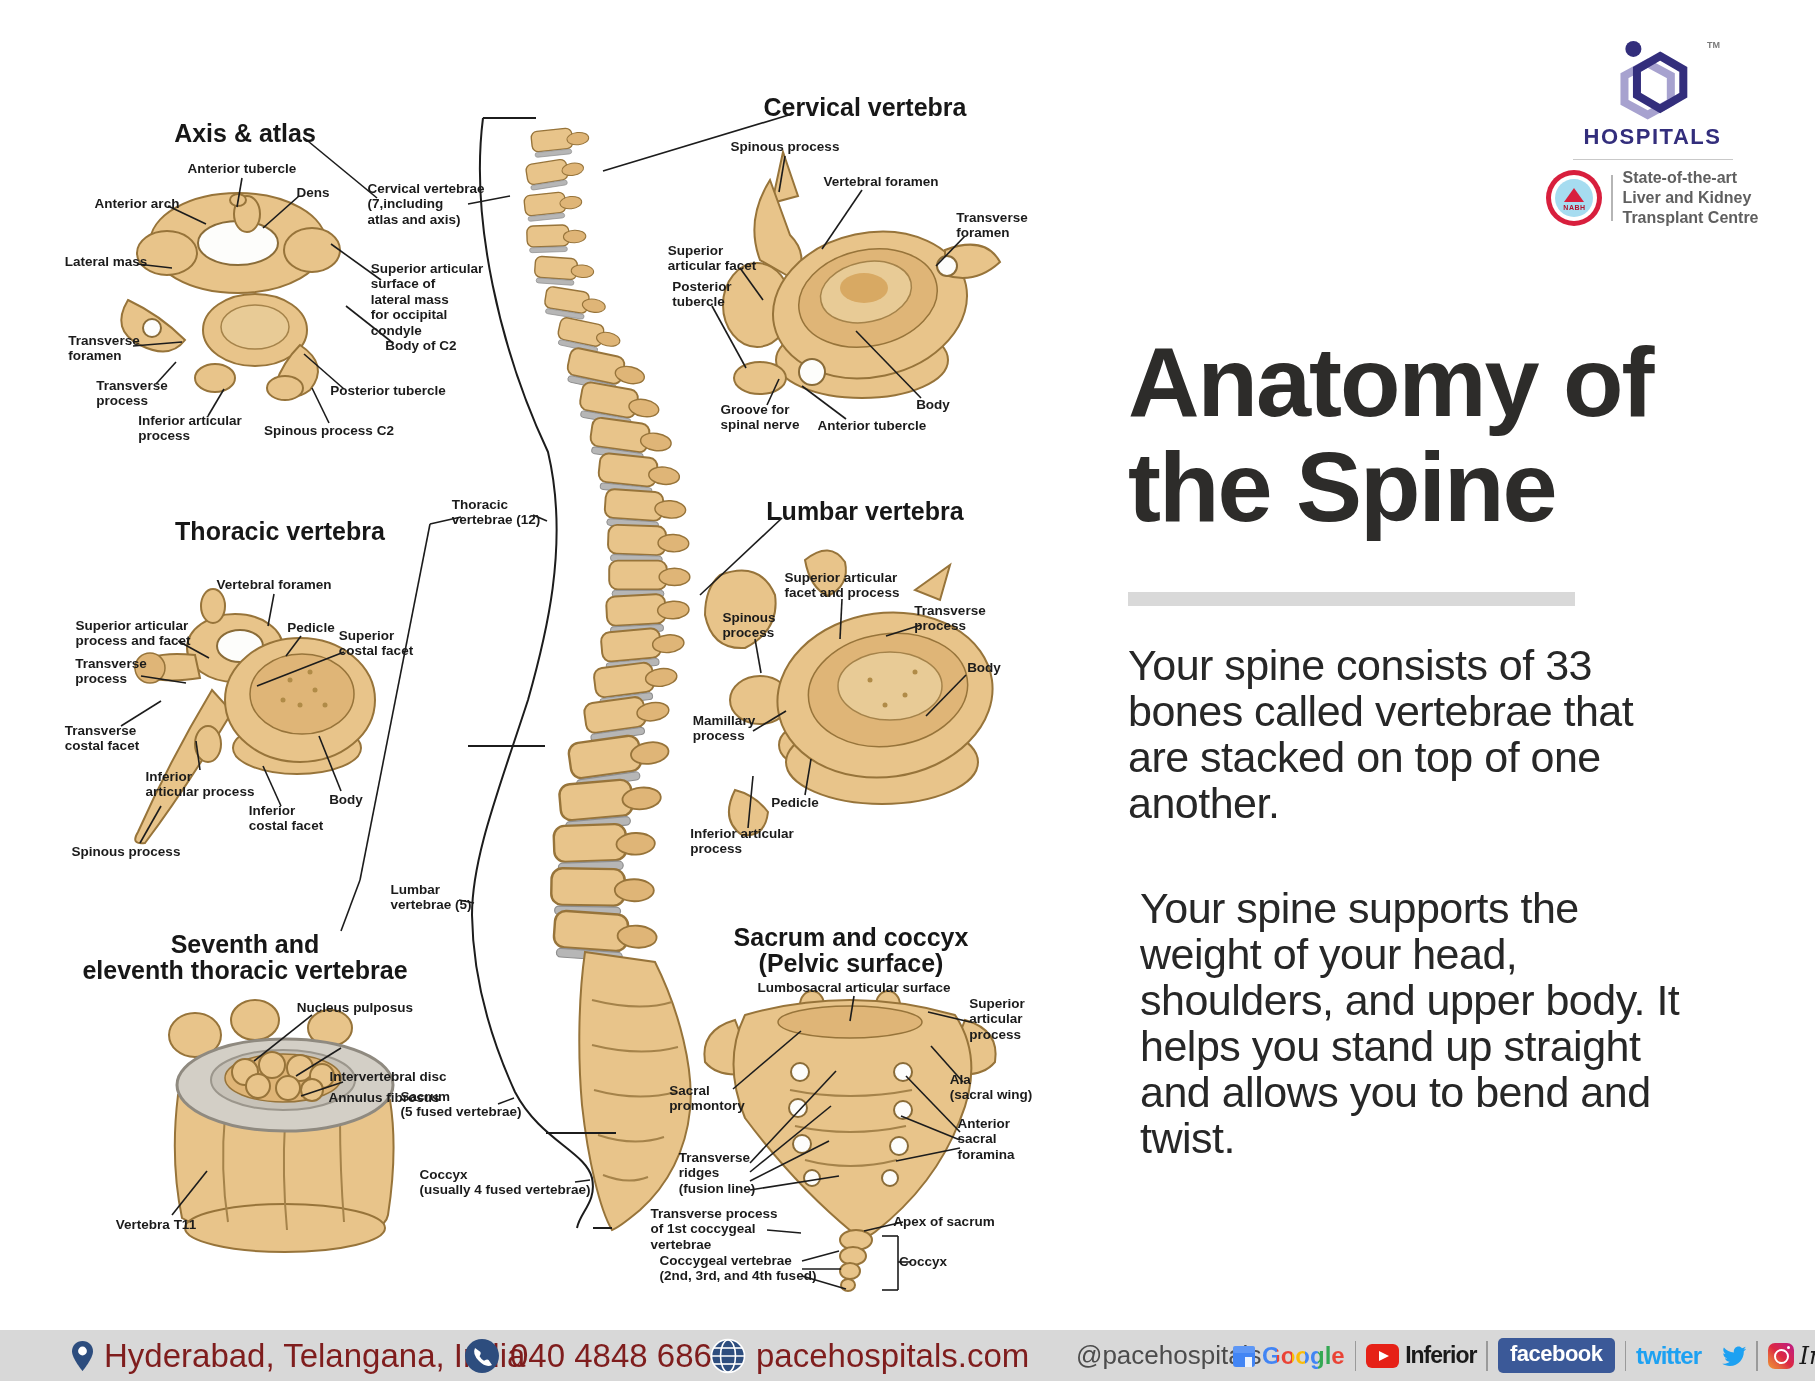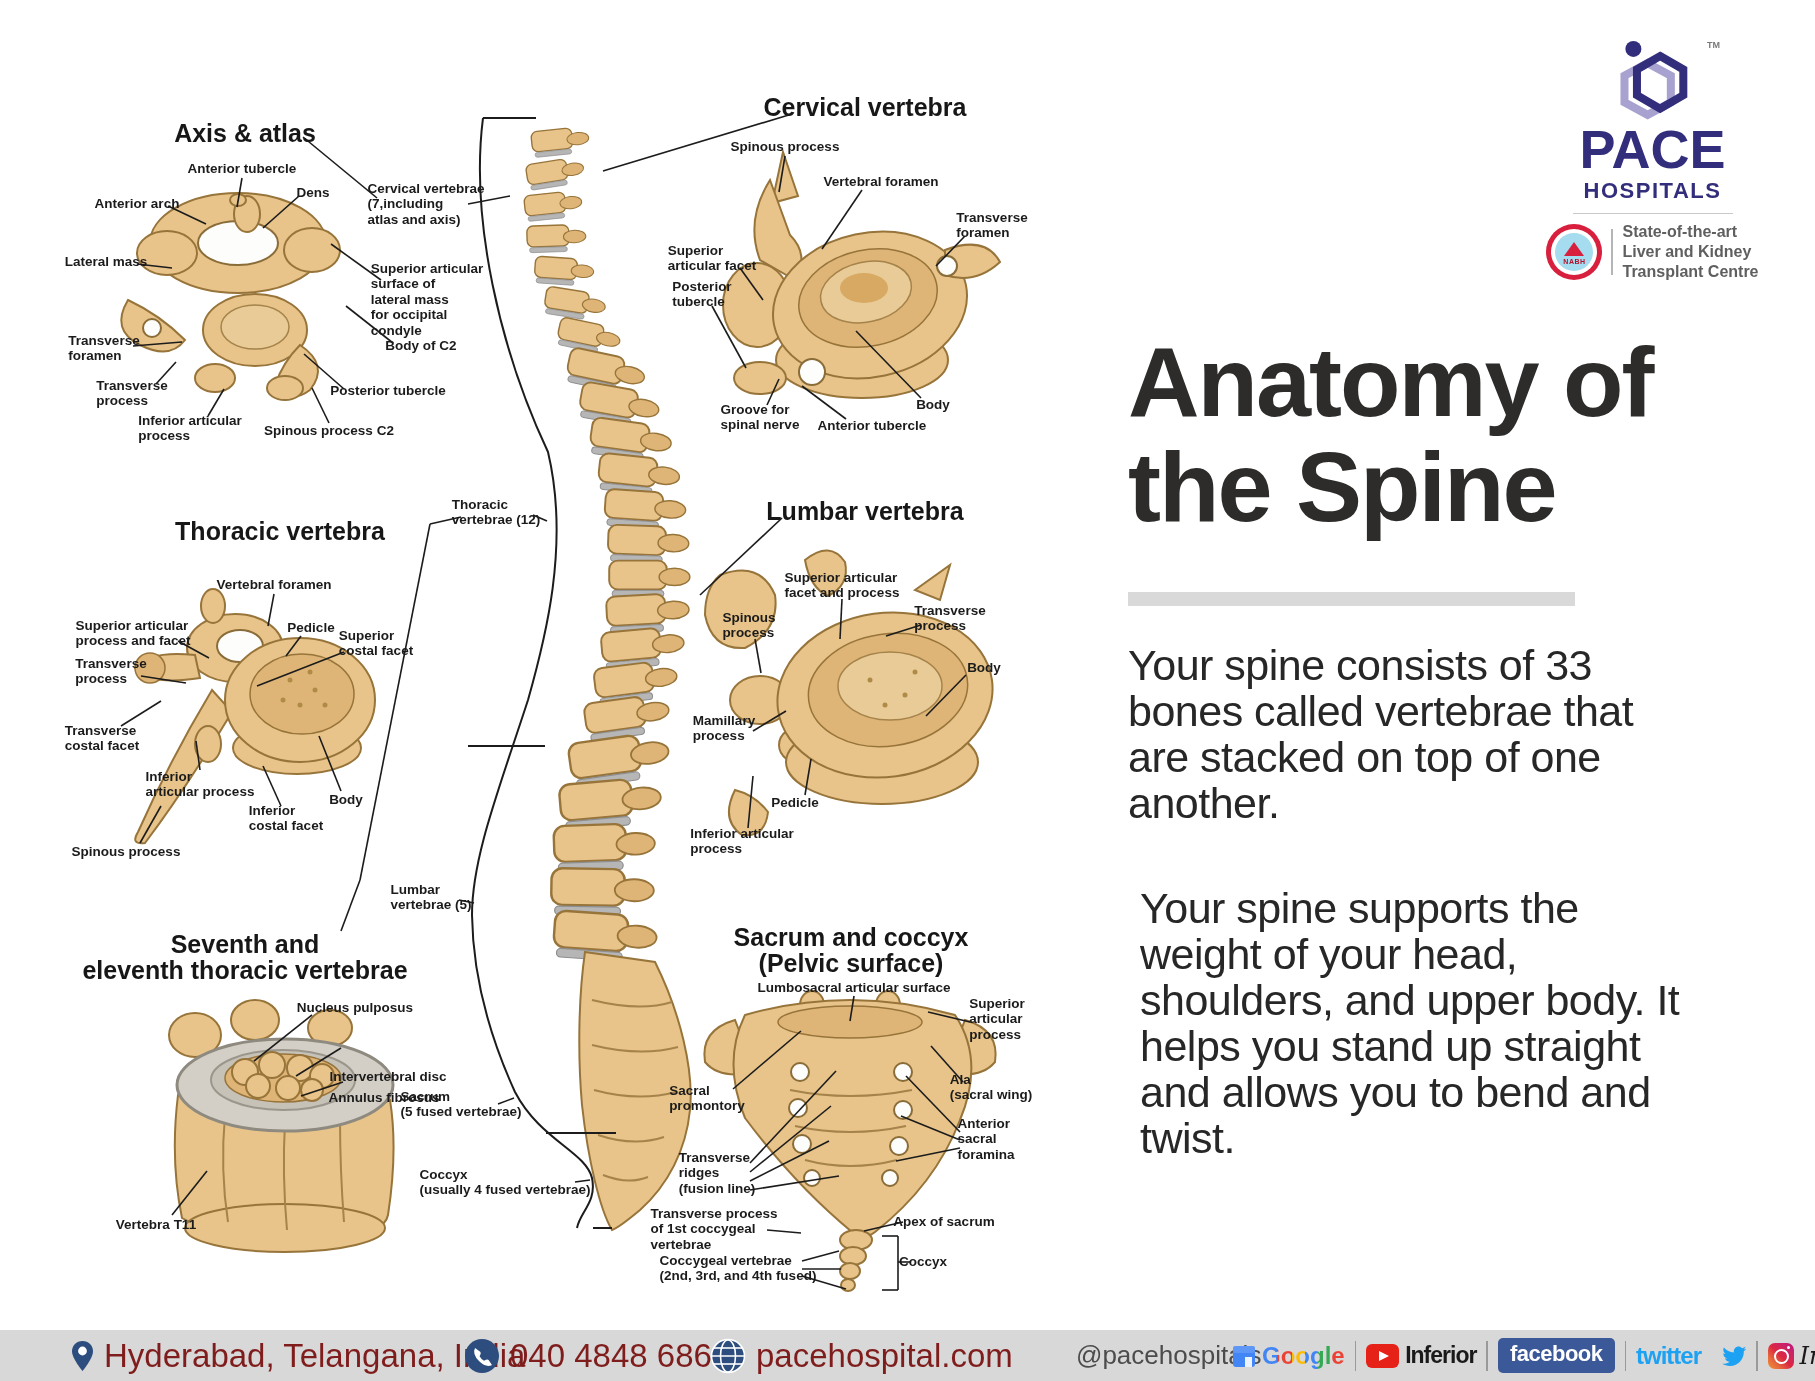--- a/index.html
+++ b/index.html
@@ -427,21 +427,20 @@
 
   <div class="logo-wrap">
     <div style="position:relative;height:82px;">
       <svg width="90" height="82" viewBox="0 0 100 92" style="display:block;margin:0 auto;">
         <circle cx="28" cy="10" r="9" fill="#332e7c"></circle>
         <polygon points="44,26 70,40 70,70 44,84 18,70 18,40" fill="none" stroke="#a7a2cf" stroke-width="9"></polygon>
         <polygon points="58,18 84,33 84,62 58,77 32,62 32,33" fill="none" stroke="#332e7c" stroke-width="9"></polygon>
       </svg>
       <span class="logo-tm" style="left:162px;top:0;">TM</span>
     </div>
-    <div class="logo-name">PACE</div>
     <div class="logo-sub">HOSPITALS</div>
     <div class="logo-div"></div>
     <div class="badge-row">
       <div class="nabh">
         <div class="in1"></div>
         <div class="in2">
             <span class="txt">NABH</span>
           </div>
         <div class="roof"></div>
       </div>
@@ -478,21 +477,21 @@
 
     <div class="f-item" style="left:710px;">
       <svg width="36" height="36" viewBox="0 0 36 36">
         <circle cx="18" cy="18" r="16.5" fill="#2d4d7e"></circle>
         <ellipse cx="18" cy="18" rx="16.5" ry="16.5" fill="none" stroke="#ffffff" stroke-width="1.6"></ellipse>
         <ellipse cx="18" cy="18" rx="7.5" ry="16" fill="none" stroke="#ffffff" stroke-width="1.6"></ellipse>
         <line x1="1.5" y1="18" x2="34.5" y2="18" stroke="#ffffff" stroke-width="1.6"></line>
         <line x1="3.5" y1="10" x2="32.5" y2="10" stroke="#ffffff" stroke-width="1.6"></line>
         <line x1="3.5" y1="26" x2="32.5" y2="26" stroke="#ffffff" stroke-width="1.6"></line>
       </svg>
-      <span class="f-text">pacehospital.com</span>
+      <span class="f-text">pacehospitals.com</span>
     </div>
 
     <div class="f-item" style="left:1076px;">
       <span class="f-handle">@pacehospitals</span>
     </div>
 
     <div class="soc" style="left:1232px;">
       <span style="display:flex;align-items:center;gap:6px;">
         <svg width="24" height="24" viewBox="0 0 24 24">
           <rect x="1" y="6" width="22" height="17" rx="3" fill="#4285F4"></rect>

